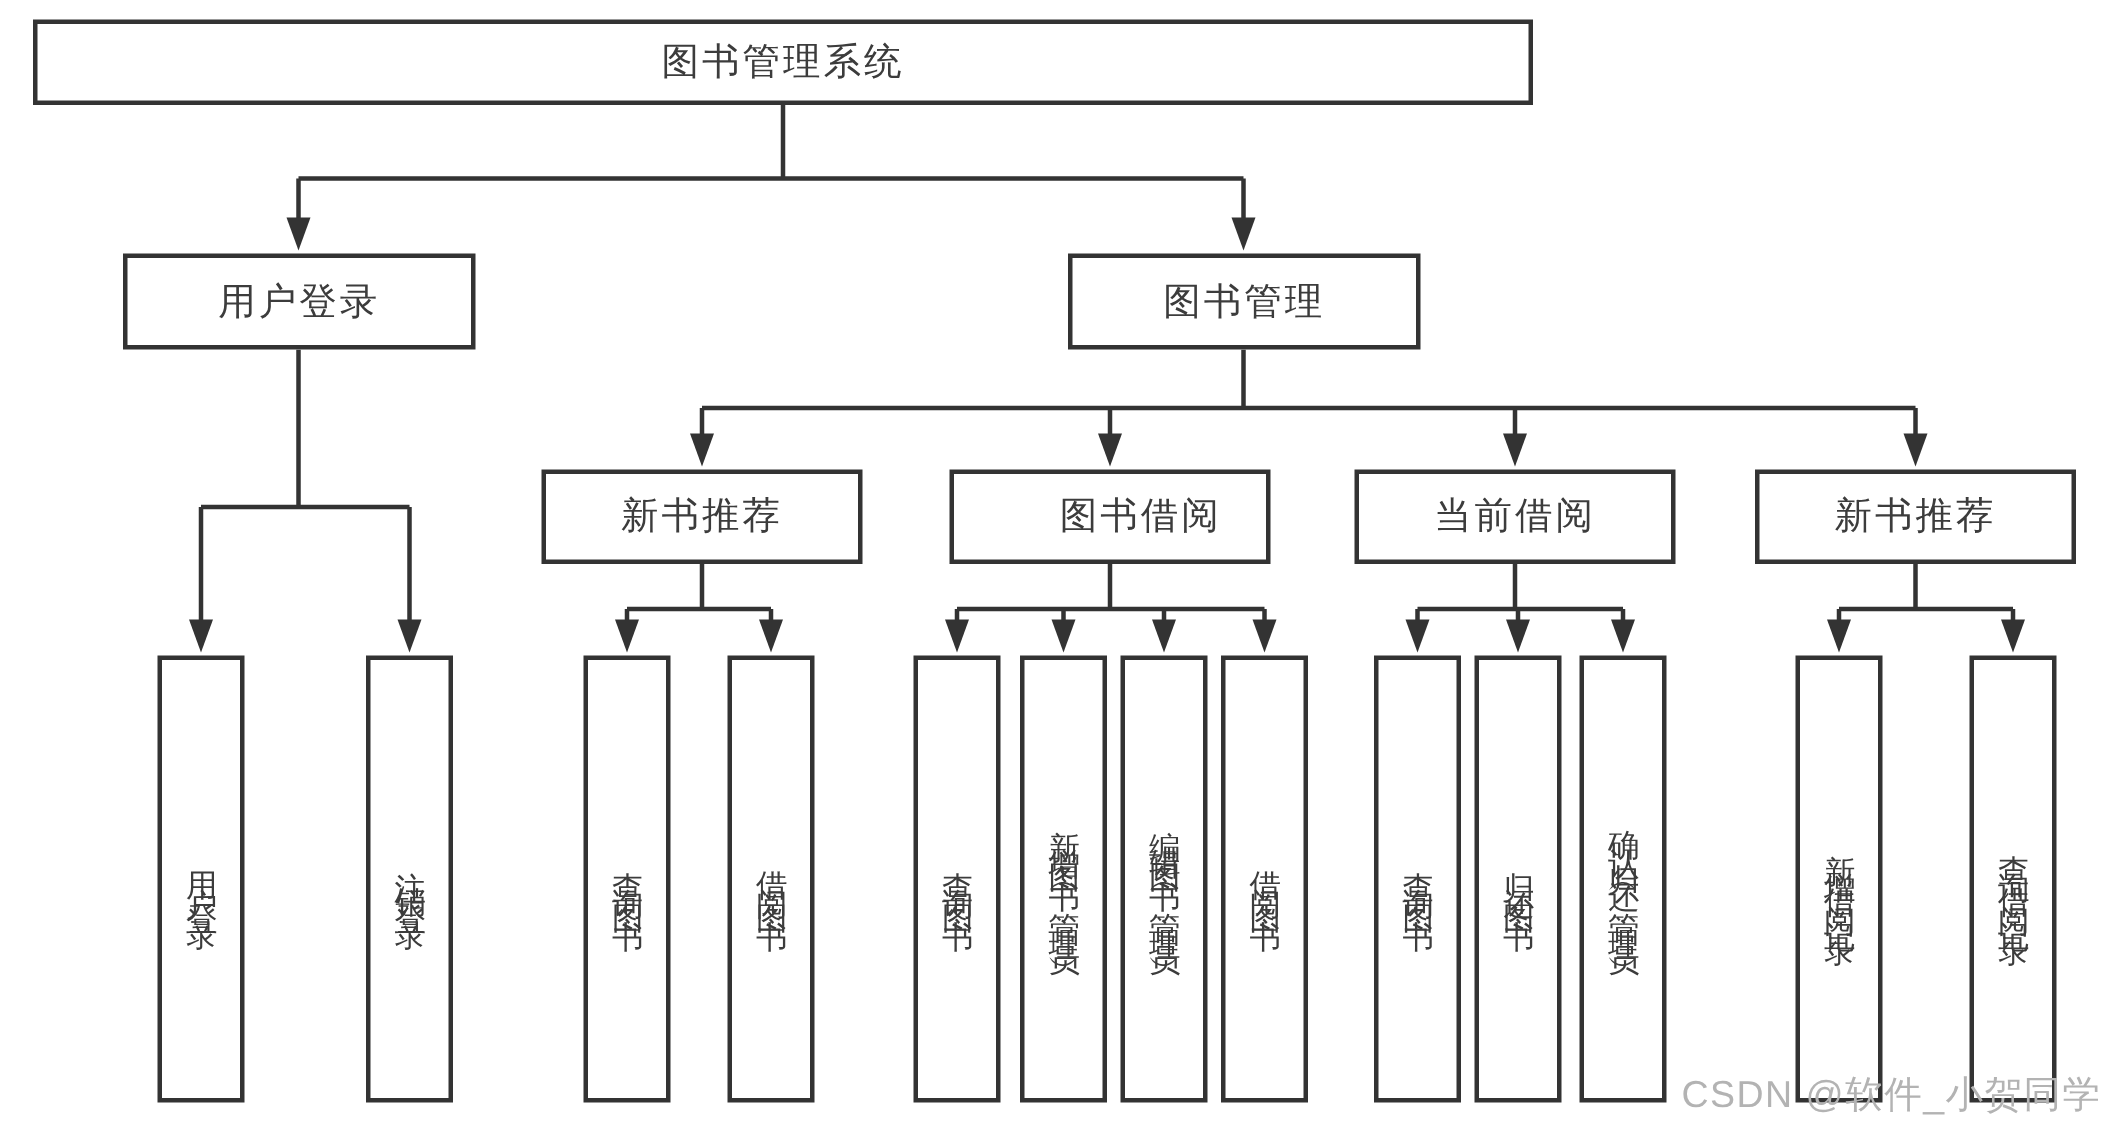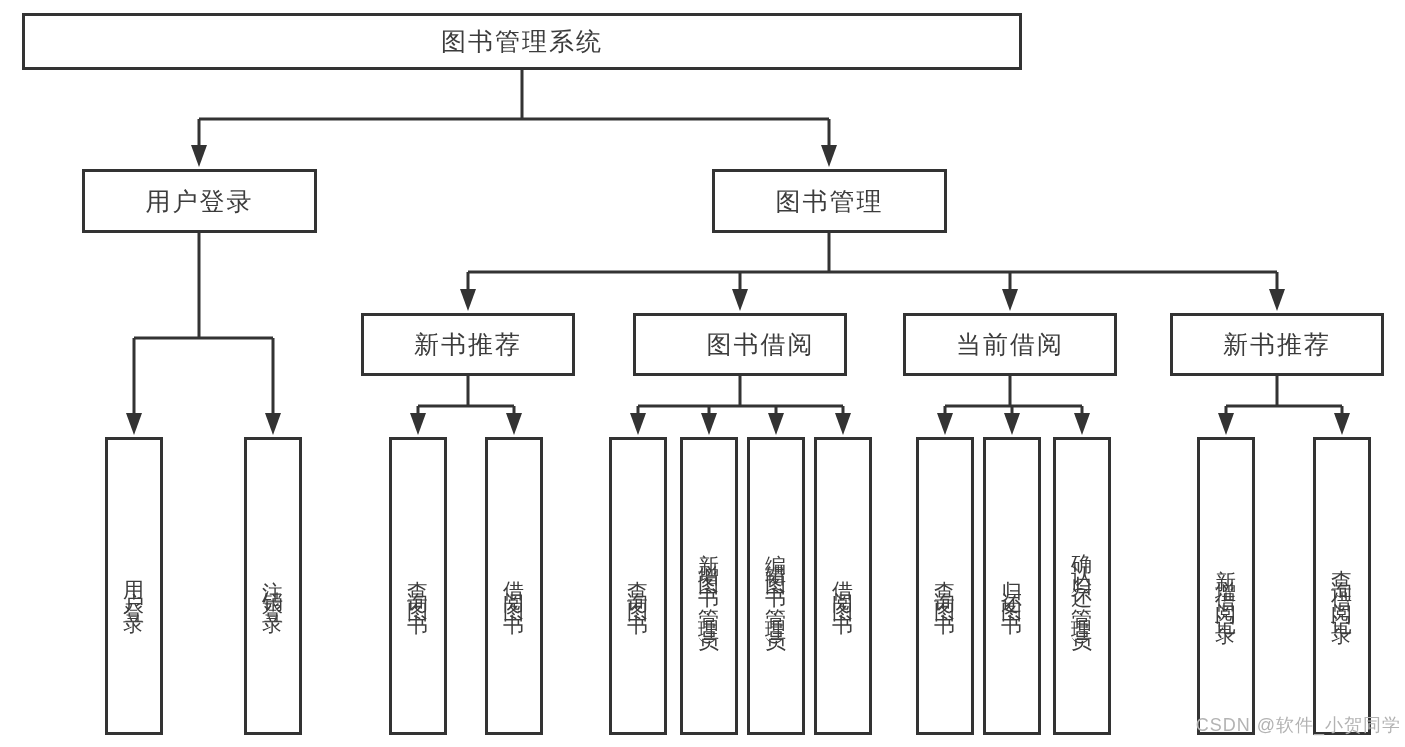--- a/index.html
+++ b/index.html
@@ -55,21 +55,21 @@
     text-orientation: mixed;
     font-size: 21px;
     letter-spacing: 11px;
     line-height: 1;
   }
   .watermark {
     position: absolute;
     z-index: 3;
     right: 4px;
     top: 713px;
-    font-size: 18px;
+    font-size: 25px;
     letter-spacing: 1px;
     color: var(--watermark);
     white-space: nowrap;
   }
 </style>
 </head>
 <body>
 
 <div class="stage">
 

